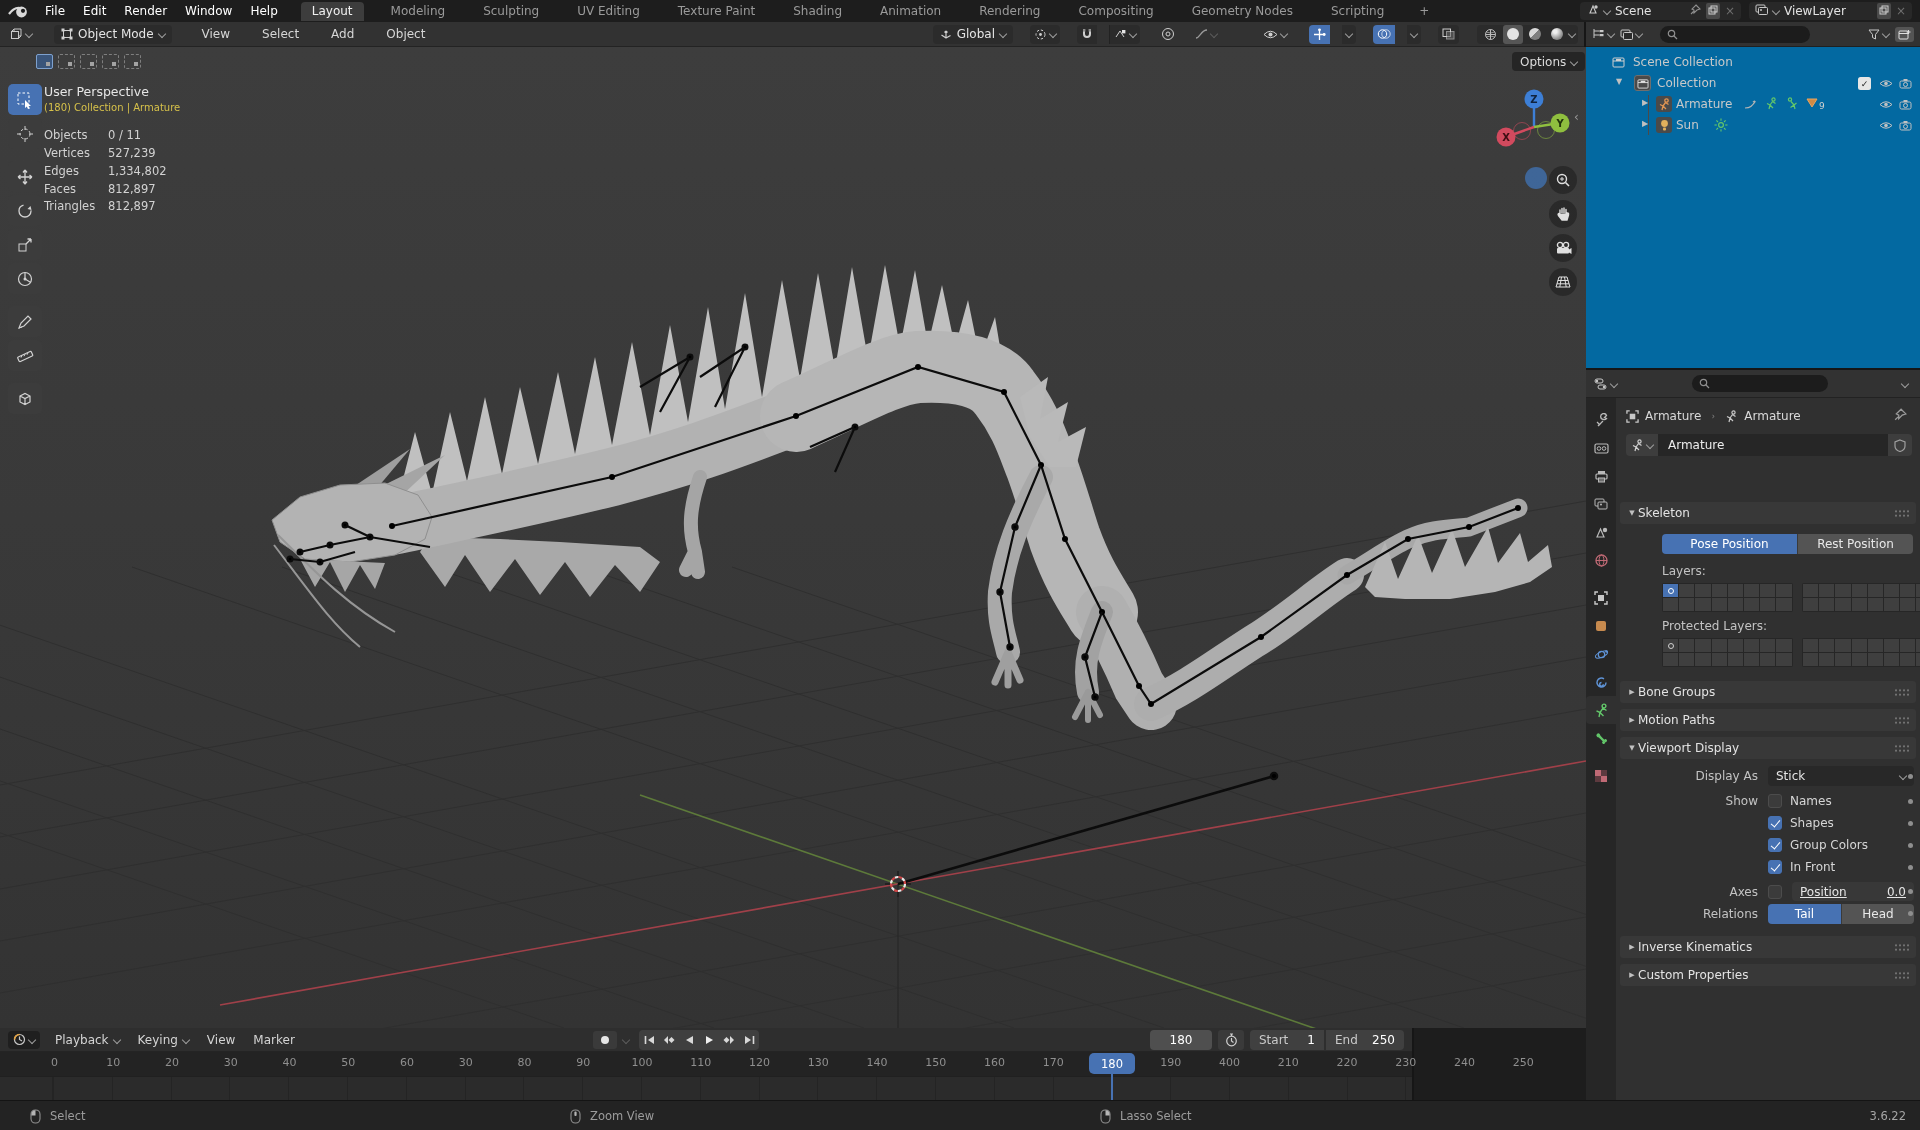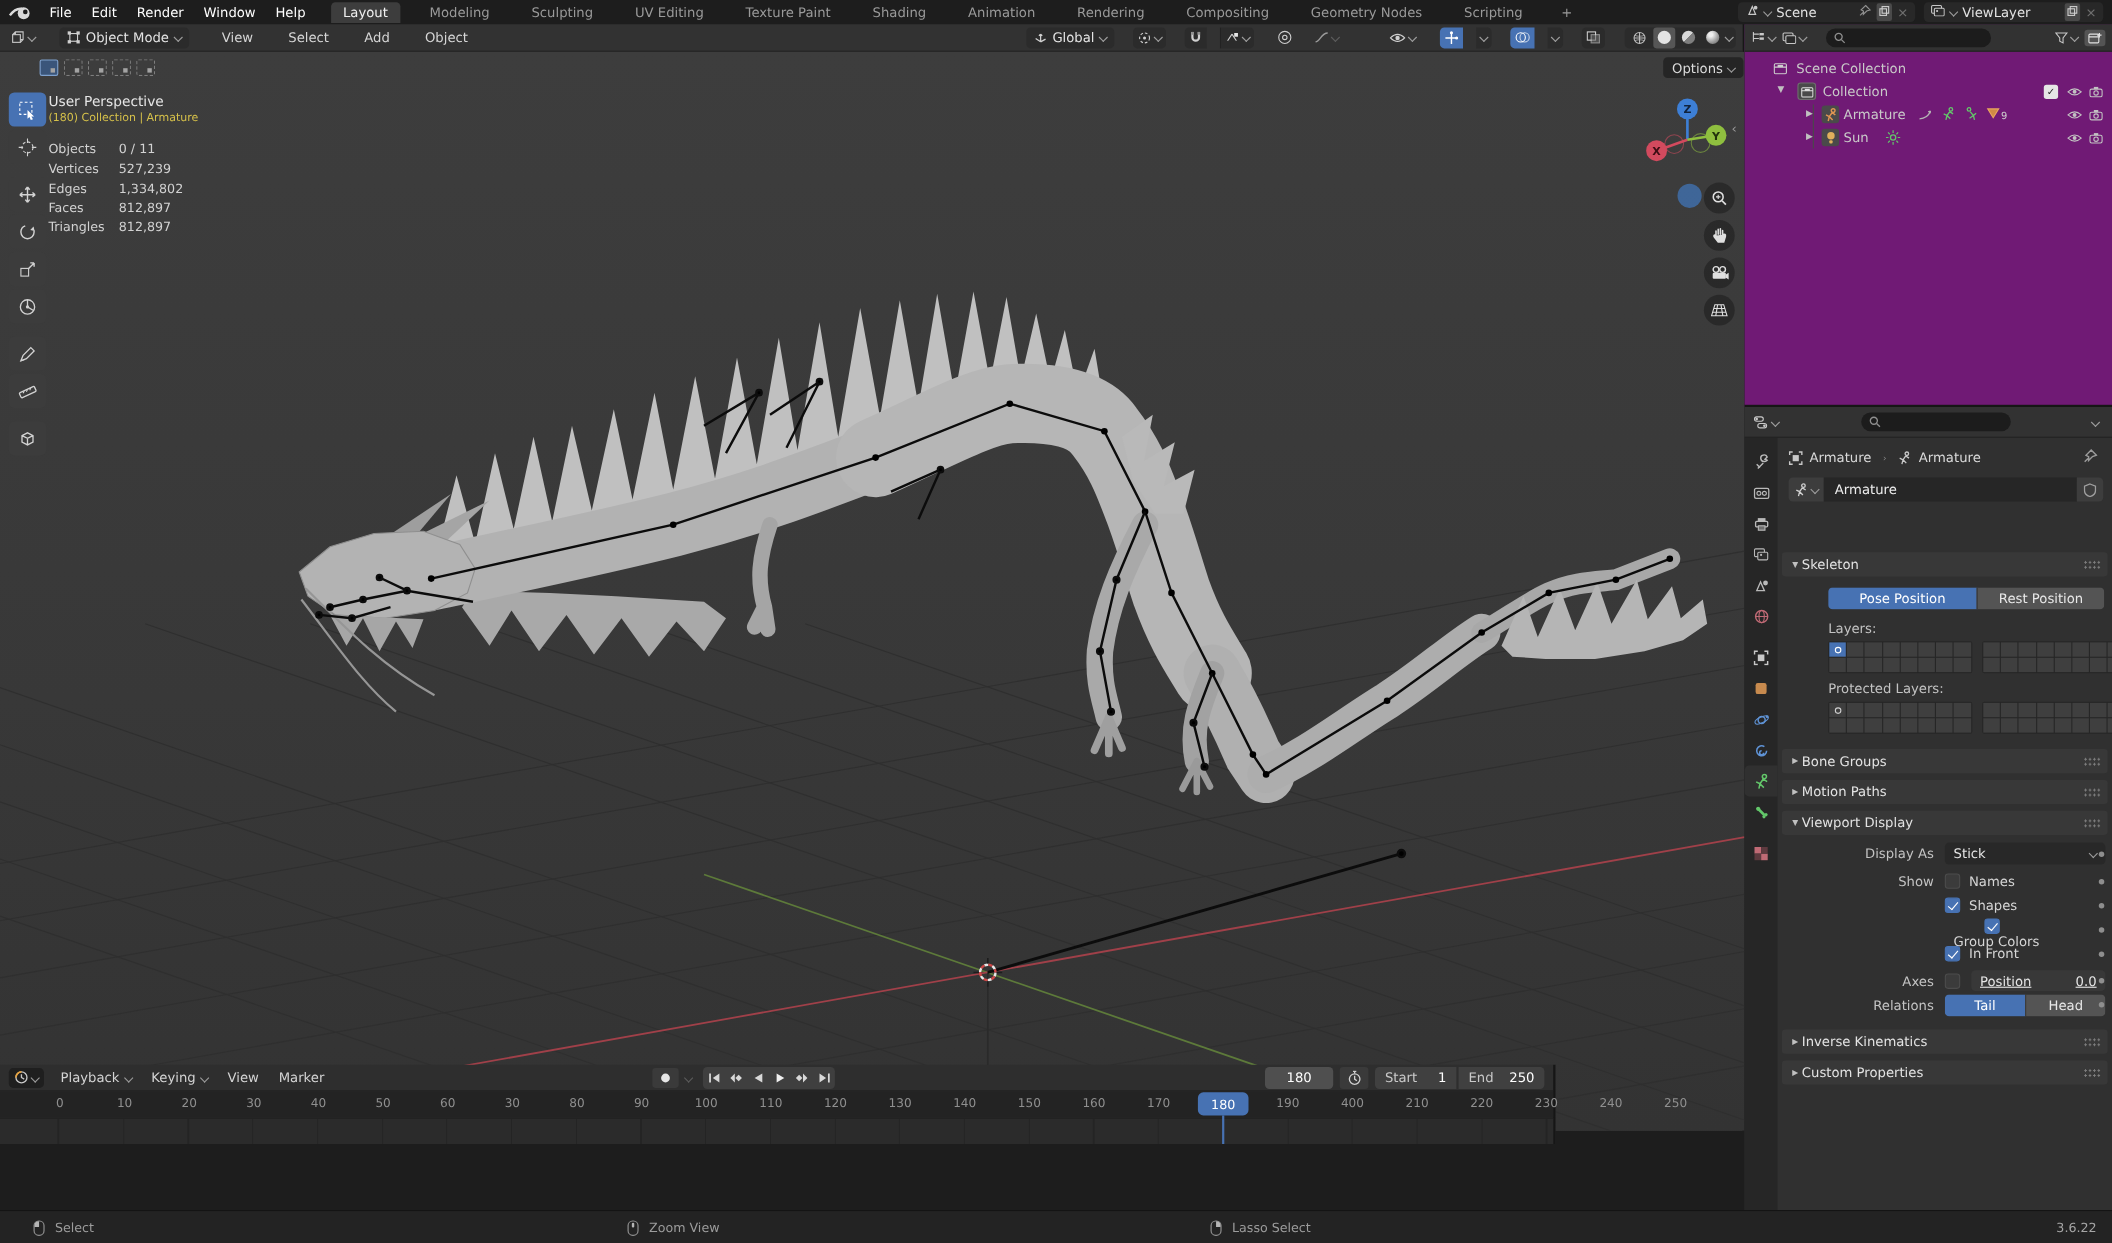--- a/index.html
+++ b/index.html
@@ -40,21 +40,21 @@
 #overlay-stats .t2{color:#d6c14a;font-size:10px;margin-top:2px;}
 .stat-block{margin-top:13px;}
 .stat-row{display:flex;font-size:11.5px;color:#d2d2d2;line-height:1.55;}
 .stat-row .stat-label{width:64px;}
 #options-pill{position:absolute;left:1512px;top:30px;height:19px;background:rgba(30,30,30,.75);border-radius:4px;display:flex;align-items:center;gap:5px;padding:0 8px;color:#dcdcdc;z-index:9;}
 #nav-gizmo{position:absolute;left:1488px;top:52px;z-index:9;}
 .vp-nav{position:absolute;left:1549px;top:144px;display:flex;flex-direction:column;gap:6px;z-index:9;}
 .vp-nav .nbtn{width:28px;height:28px;border-radius:50%;background:rgba(27,27,27,.55);display:flex;align-items:center;justify-content:center;}
 #npanel-arrow{position:absolute;left:1574px;top:88px;color:#9a9a9a;font-size:12px;z-index:9;}
 
-#outliner{position:absolute;left:1586px;top:22px;width:334px;height:348px;background:#701a75;border-bottom:2px solid #161616;}
+#outliner{position:absolute;left:1586px;top:22px;width:334px;height:348px;background:#0369a1;border-bottom:2px solid #161616;}
 .ol-header{height:25px;background:#323232;border-bottom:1px solid #202020;display:flex;align-items:center;padding:0 6px;gap:6px;}
 .search{height:17px;background:#1c1c1c;border-radius:9px;display:flex;align-items:center;padding:0 7px;gap:5px;}
 .ol-row{position:relative;height:21px;}
 .ol-row .lab{position:absolute;top:3px;color:#c9c9c9;}
 .ico{position:absolute;display:flex;align-items:center;justify-content:center;}
 
 #properties{position:absolute;left:1586px;top:370px;width:334px;height:730px;background:#303030;}
 .pr-header{position:absolute;left:0;top:0;width:334px;height:28px;background:#323232;border-bottom:1px solid #222;display:flex;align-items:center;padding:0 8px;}
 #ptabs{position:absolute;left:0;top:28px;width:30px;height:702px;background:#262626;display:flex;flex-direction:column;align-items:center;padding-top:8px;}
 .ptab{width:30px;height:28px;display:flex;align-items:center;justify-content:center;}
@@ -74,21 +74,21 @@
 .seg2 .sg{display:flex;align-items:center;justify-content:center;background:#545454;color:#e8e8e8;}
 .seg2 .sg.blue{background:#4772b3;color:#fff;}
 .lgrid{position:absolute;display:grid;grid-template-columns:repeat(8,15.2px);grid-auto-rows:13px;gap:1px;background:#262626;padding:1px;border-radius:2px;}
 .lgrid .c{background:#3f3f3f;position:relative;}
 .lgrid .c.on{background:#4772b3;}
 .lgrid .c.on::after,.lgrid .c.dot::after{content:"";position:absolute;left:4.5px;top:3.5px;width:4.5px;height:4.5px;border:1.2px solid #fff;border-radius:50%;}
 .lgrid .c.dot::after{border-color:#cfcfcf;}
 .dd{position:absolute;height:20px;background:#282828;border-radius:4px;display:flex;align-items:center;padding:0 8px;color:#e4e4e4;}
 .dd .chev{margin-left:auto;}
 
-#timeline{position:absolute;left:0;top:968px;width:1414px;height:72px;background:#2e2e2e;border-right:2px solid #161616;}
+#timeline{position:absolute;left:0;top:1028px;width:1414px;height:72px;background:#2e2e2e;border-right:2px solid #161616;}
 .tl-header{position:absolute;left:0;top:0;width:100%;height:24px;display:flex;align-items:center;padding:0 8px;border-bottom:1px solid #242424;}
 .tl-menu{padding:0 9px;color:#d4d4d4;display:flex;align-items:center;gap:5px;}
 .transport{display:flex;background:#3f3f3f;border-radius:4px;height:20px;overflow:hidden;}
 .tbtn{width:20px;height:20px;display:flex;align-items:center;justify-content:center;}
 .field{height:20px;border-radius:4px;display:flex;align-items:center;color:#fff;}
 .ruler{position:absolute;left:0;top:24px;width:100%;height:24px;background:#232323;}
 .ticks{position:absolute;left:36px;top:0;width:1506px;height:24px;display:flex;justify-content:space-between;}
 .tick{width:37px;text-align:center;color:#8f8f8f;font-size:11px;line-height:22px;}
 .playhead{position:absolute;left:1089px;top:1px;width:46px;height:21px;background:#4772b3;border-radius:5px;color:#fff;font-size:11.5px;display:flex;align-items:center;justify-content:center;z-index:3;}
 .playline{position:absolute;left:1111px;top:46px;width:2px;height:26px;background:#4772b3;z-index:3;}
@@ -976,21 +976,21 @@
       <div class="prow" style="left:152px;top:393px;">
         <span class="cb"></span>
         <span class="cblab">Names</span>
       </div>
       <span class="adot" style="top:401px;"></span>
       <div class="prow" style="left:152px;top:415px;">
         <span class="cb on"></span>
         <span class="cblab">Shapes</span>
       </div>
       <span class="adot" style="top:423px;"></span>
-      <div class="prow" style="left:152px;top:437px;flex-direction:column;">
+      <div class="prow" style="left:152px;top:437px;">
         <span class="cb on"></span>
         <span class="cblab">Group Colors</span>
       </div>
       <span class="adot" style="top:445px;"></span>
       <div class="prow" style="left:152px;top:459px;">
         <span class="cb on"></span>
         <span class="cblab">In Front</span>
       </div>
       <span class="adot" style="top:467px;"></span>
       <div class="plabel" style="left:30px;top:487px;">Axes</div>

